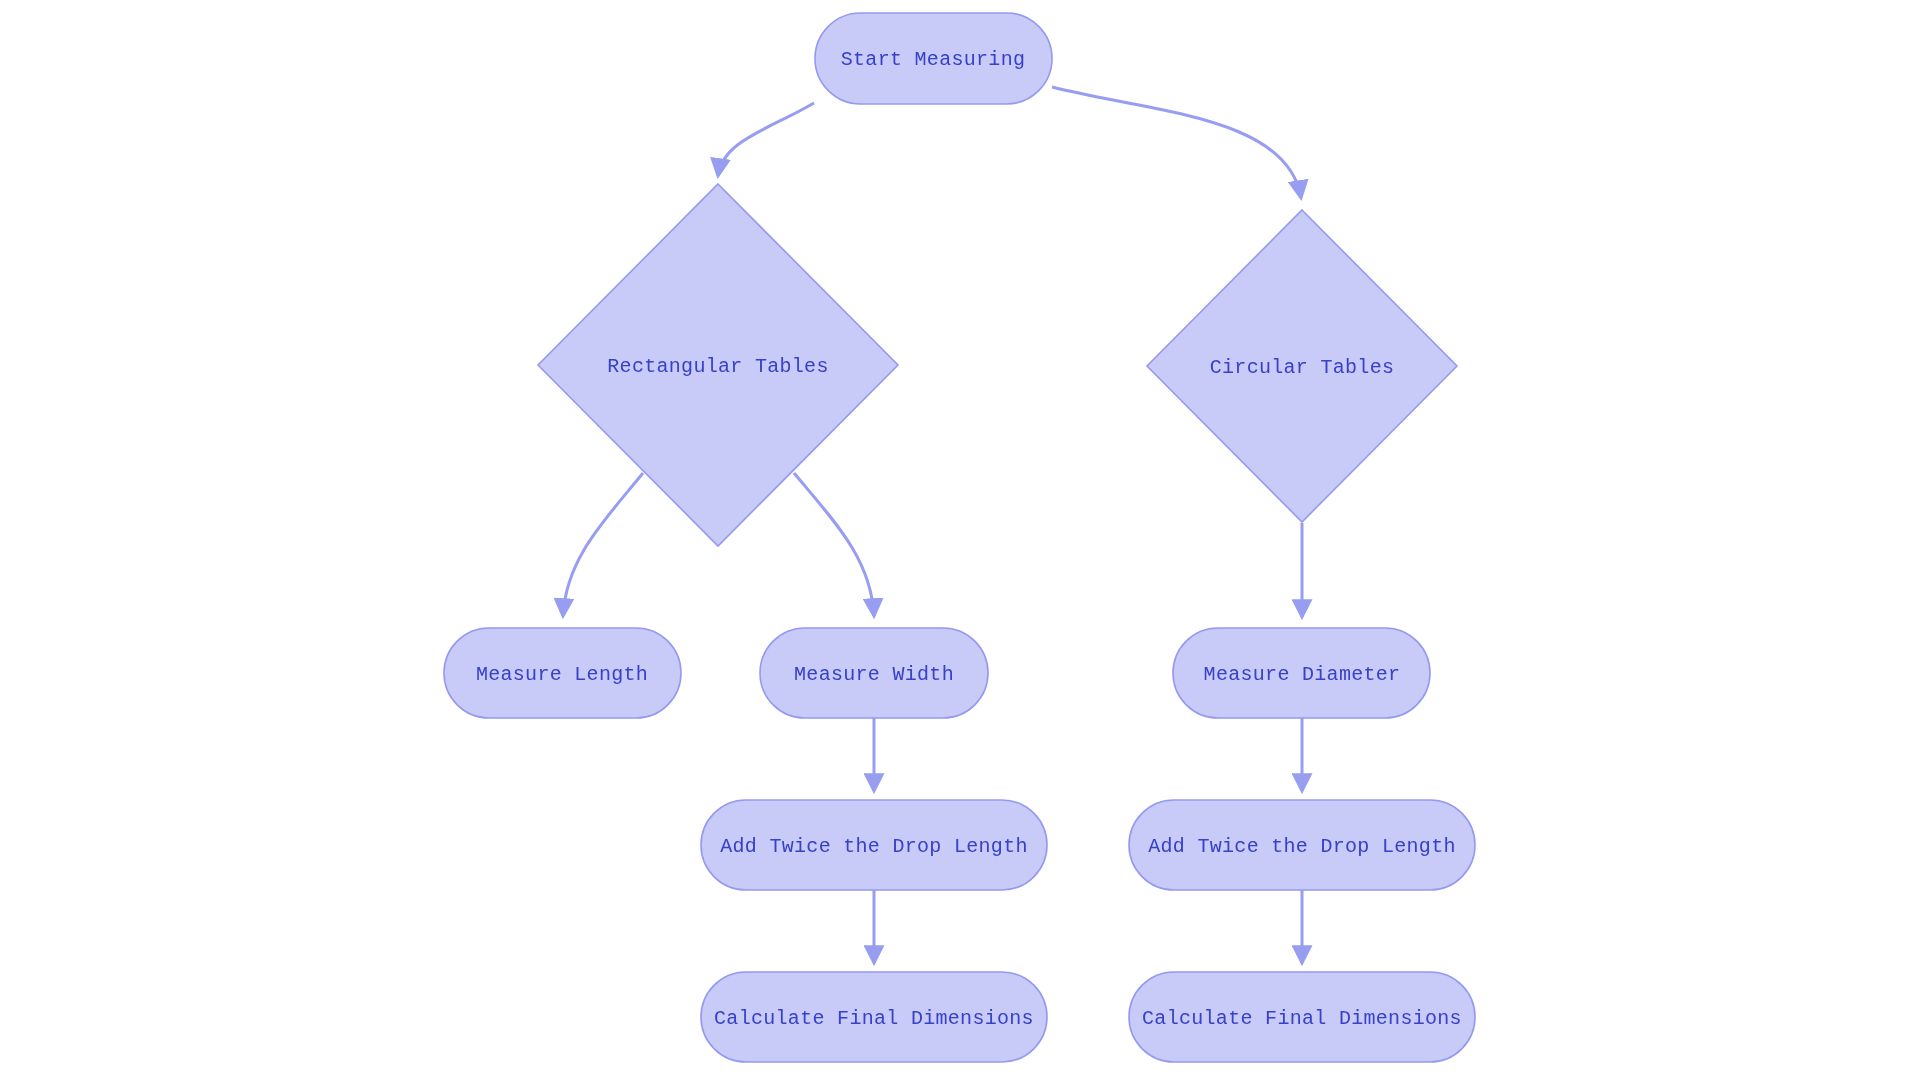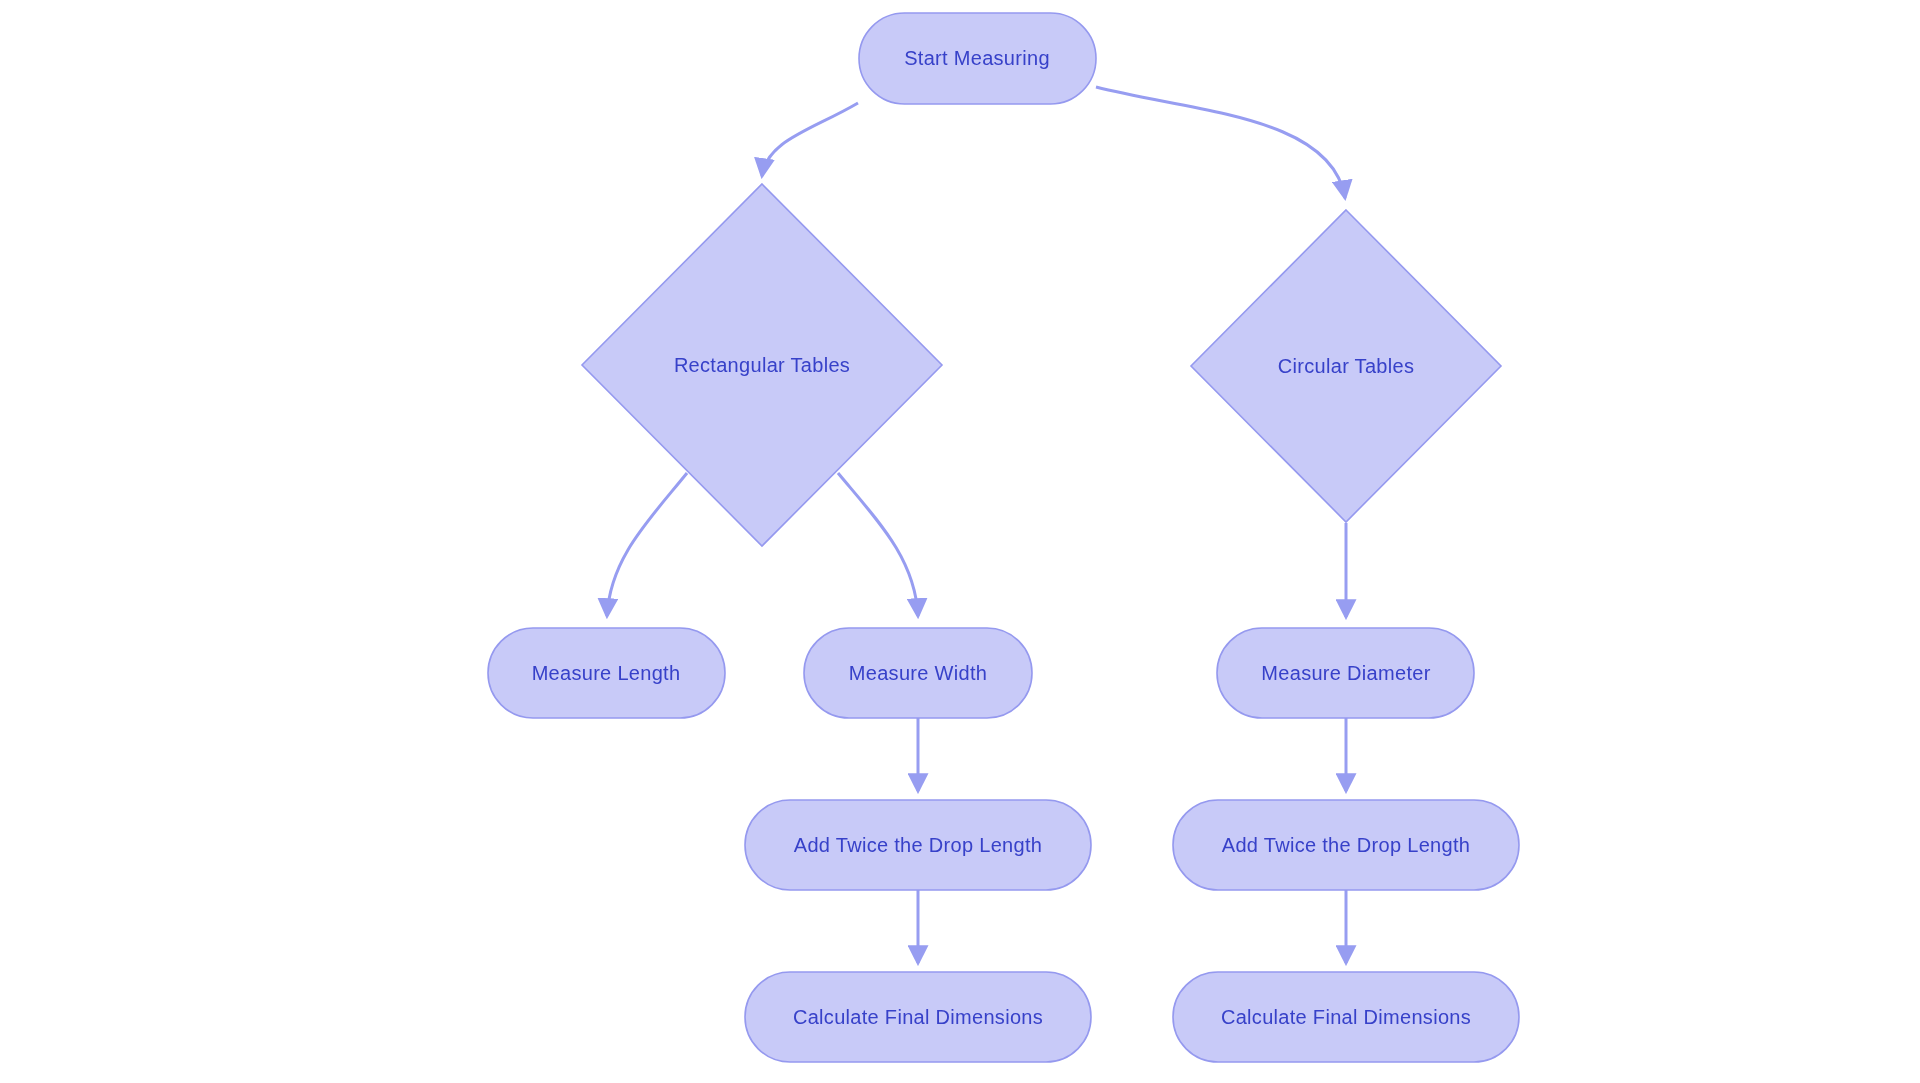--- a/index.html
+++ b/index.html
@@ -7,23 +7,22 @@
     --node-border:#9599ef;
     --text-color:#3741c9;
     --arrow-color:#979df1;
     --bg-color:#ffffff;
   }
   html,body{margin:0;padding:0;background:var(--bg-color);}
   .stage{
     position:relative;
     width:1768px;height:1083px;
     background:var(--bg-color);
-    font-family:Liberation Sans, sans-serif;
+    font-family:Liberation Mono, monospace;
     overflow:hidden;
-    margin-left:44px;
   }
   svg{position:absolute;top:0;left:0;}
   .node-shape{
     fill:var(--node-fill);
     stroke:var(--node-border);
     stroke-width:1.6;
   }
   .edge{
     fill:none;
     stroke:var(--arrow-color);

